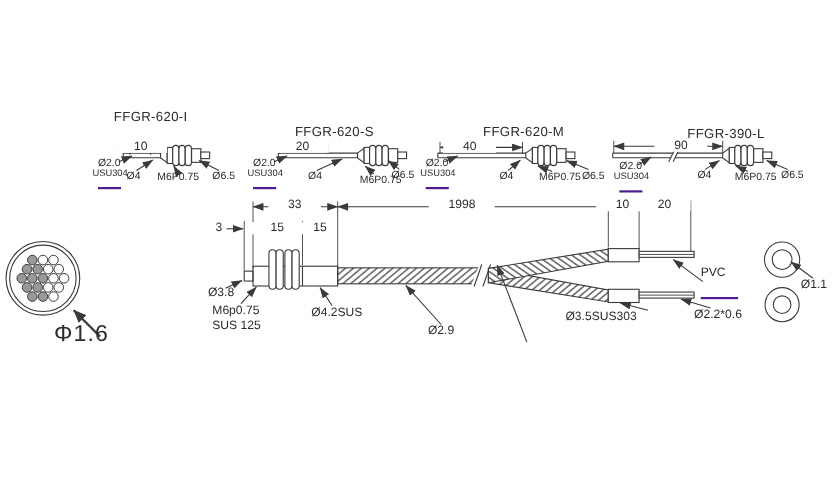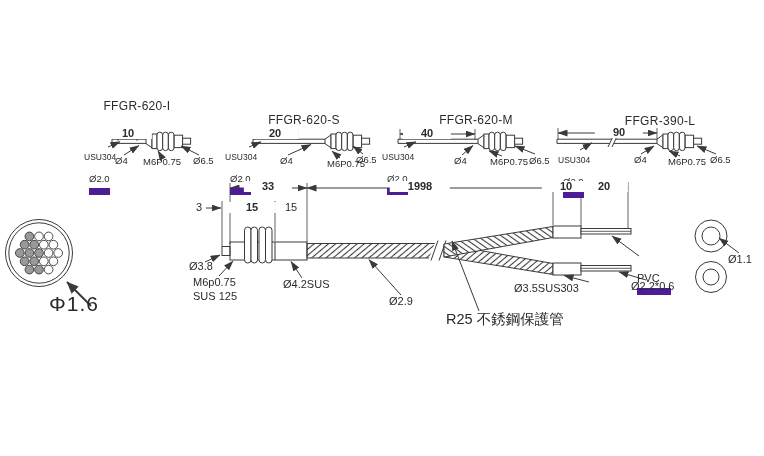--- a/index.html
+++ b/index.html
@@ -3,25 +3,25 @@
 <meta charset="utf-8">
 <style>
   html,body{margin:0;padding:0;background:#fff;}
   #canvas{
     position:relative;width:764px;height:456px;background:#ffffff;overflow:hidden;
     font-family:"Liberation Sans", sans-serif;color:#2b2b2b;
   }
   #art{position:absolute;left:0;top:0;}
   .lb{position:absolute;white-space:nowrap;line-height:1;font-size:11px;color:#2b2b2b;}
   .c{transform:translateX(-50%);}
-  .wbg{background:#ffffff;padding:0 18px;font-weight:bold;}
+  .wbg{background:#ffffff;padding:0 18px;}
   .title{font-size:12px;letter-spacing:.3px;}
   .sm{font-size:9.5px;}
   .xs{font-size:8.5px;}
-  .ul{border-bottom:7px solid #4c1d95;padding-bottom:4px;margin-top:30px;}
+  .ul{border-bottom:2px solid #4c1d95;padding-bottom:16px;}
   .cjk{font-size:14.5px;}
   .big{font-size:21px;letter-spacing:1px;}
 </style>
 </head>
 <body>
 
 <div id="canvas">
 
   <svg id="art" width="764" height="456" viewBox="0 0 764 456">
     <defs>
@@ -263,20 +263,19 @@
   <div class="lb c wbg" style="left:604px;top:181px">20</div>
   <div class="lb" style="left:196px;top:202px">3</div>
   <div class="lb c wbg" style="left:252px;top:202px">15</div>
   <div class="lb c" style="left:291px;top:202px">15</div>
 
   <div class="lb" style="left:189px;top:261px">Ø3.8</div>
   <div class="lb" style="left:193px;top:277px">M6p0.75</div>
   <div class="lb" style="left:193px;top:291px">SUS 125</div>
   <div class="lb" style="left:283px;top:279px">Ø4.2SUS</div>
   <div class="lb" style="left:389px;top:296px">Ø2.9</div>
-  <div class="lb cjk" style="left:446px;top:312px">R25 不銹鋼保護管</div>
   <div class="lb" style="left:514px;top:283px">Ø3.5SUS303</div>
   <div class="lb ul" style="left:637px;top:243px;min-width:34px">PVC</div>
   <div class="lb" style="left:631px;top:281px">Ø2.2*0.6</div>
   <div class="lb" style="left:728px;top:254px">Ø1.1</div>
   <div class="lb big" style="left:49px;top:293px">Φ1.6</div>
 
 </div>
 
 </body></html>

